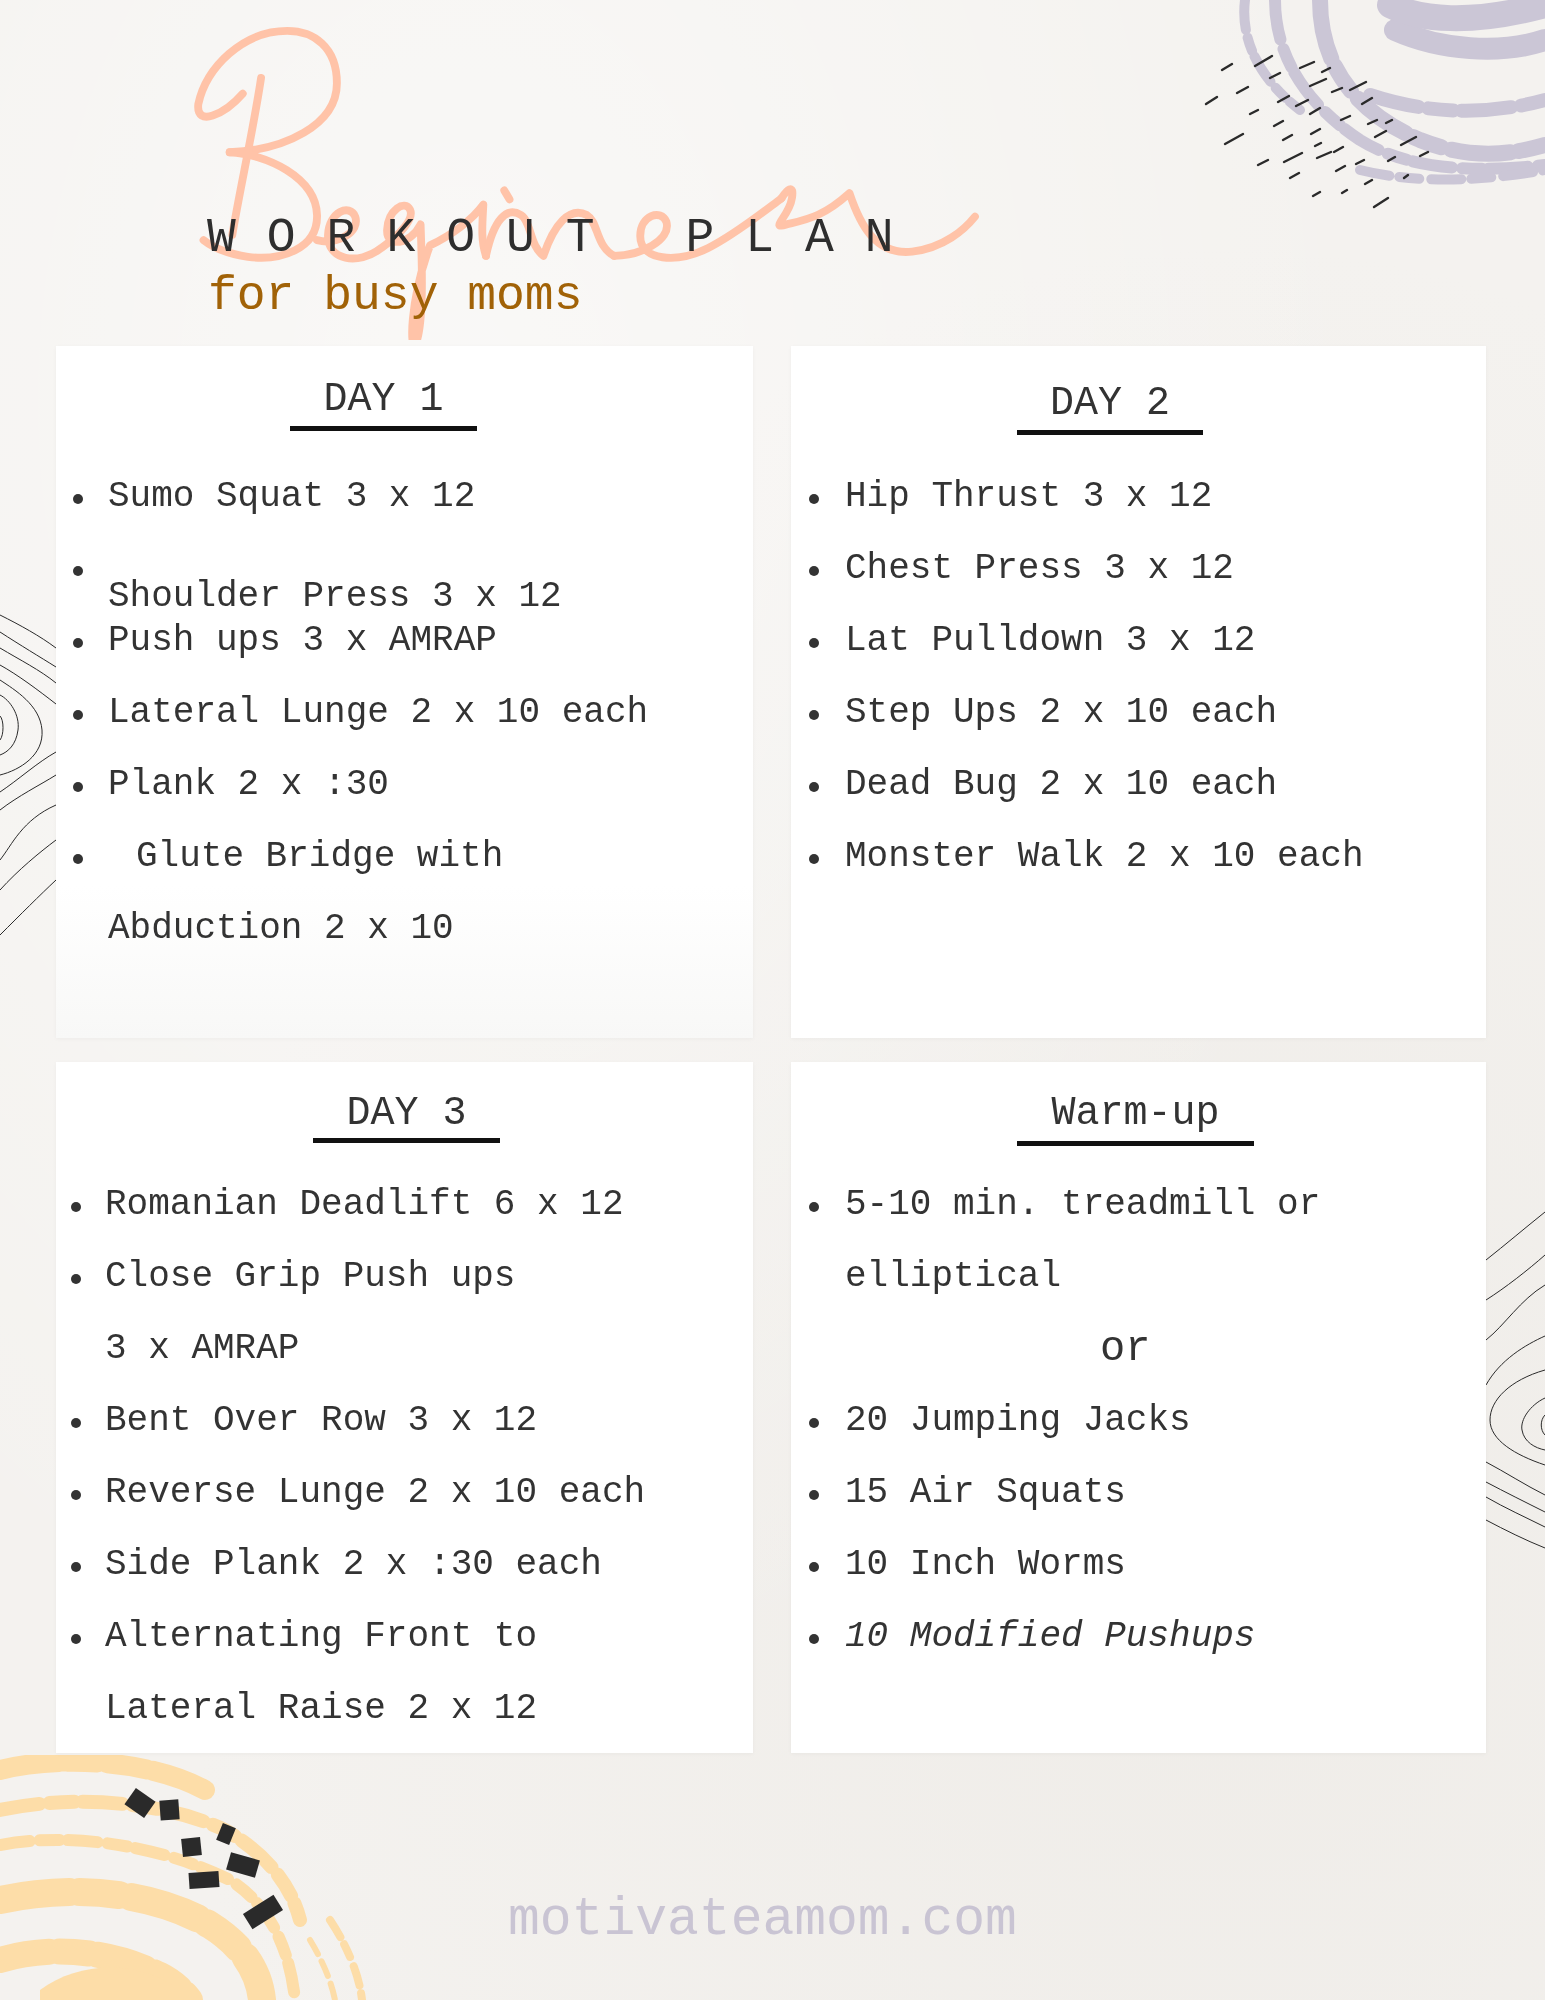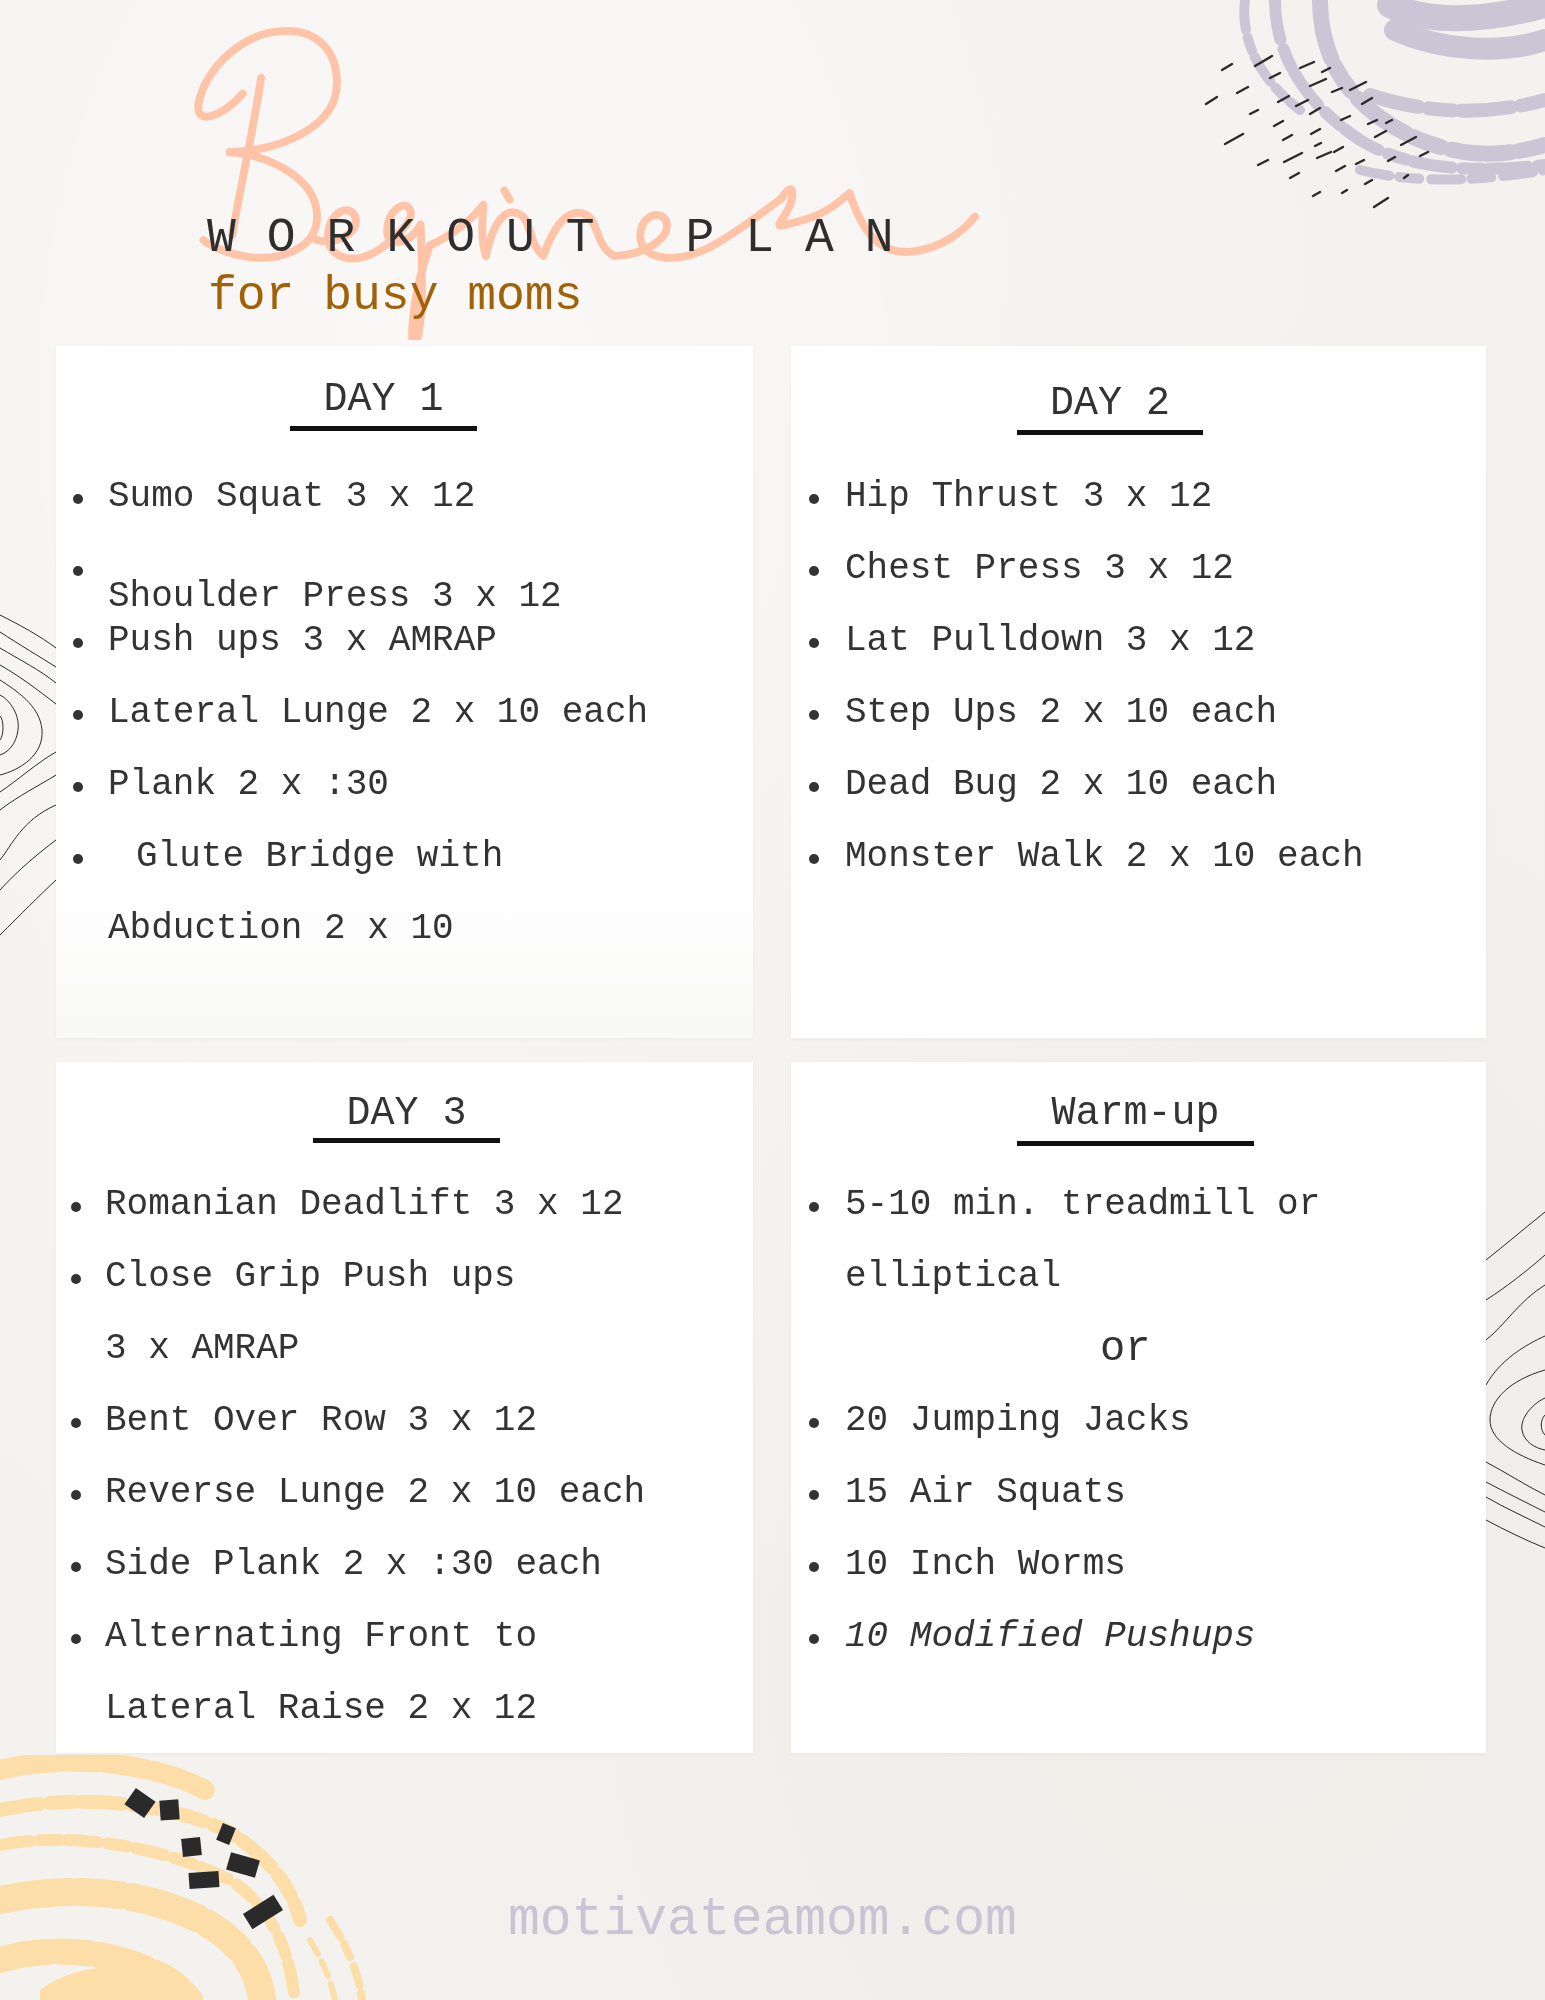--- a/index.html
+++ b/index.html
@@ -212,21 +212,21 @@
 <div class="bullet" style="left:809px;top:782px;"></div>
 <div class="item" style="left:845px;top:764px;">Dead Bug 2 x 10 each</div>
 <div class="bullet" style="left:809px;top:854px;"></div>
 <div class="item" style="left:845px;top:836px;">Monster Walk 2 x 10 each</div>
 
 <div class="card" style="left:56px;top:1062px;width:697px;height:691px;"></div>
 <div class="card-title" style="left:313px;top:1092px;width:187px;">DAY 3</div>
 <div class="underline" style="left:313px;top:1138px;width:187px;"></div>
 
 <div class="bullet" style="left:71px;top:1202px;"></div>
-<div class="item" style="left:105px;top:1184px;">Romanian Deadlift 3 x 12</div>
+<div class="item" style="left:105px;top:1184px;">Romanian Deadlift 6 x 12</div>
 <div class="bullet" style="left:71px;top:1274px;"></div>
 <div class="item" style="left:105px;top:1256px;">Close Grip Push ups</div>
 <div class="item" style="left:105px;top:1328px;">3 x AMRAP</div>
 <div class="bullet" style="left:71px;top:1418px;"></div>
 <div class="item" style="left:105px;top:1400px;">Bent Over Row 3 x 12</div>
 <div class="bullet" style="left:71px;top:1490px;"></div>
 <div class="item" style="left:105px;top:1472px;">Reverse Lunge 2 x 10 each</div>
 <div class="bullet" style="left:71px;top:1562px;"></div>
 <div class="item" style="left:105px;top:1544px;">Side Plank 2 x :30 each</div>
 <div class="bullet" style="left:71px;top:1634px;"></div>

